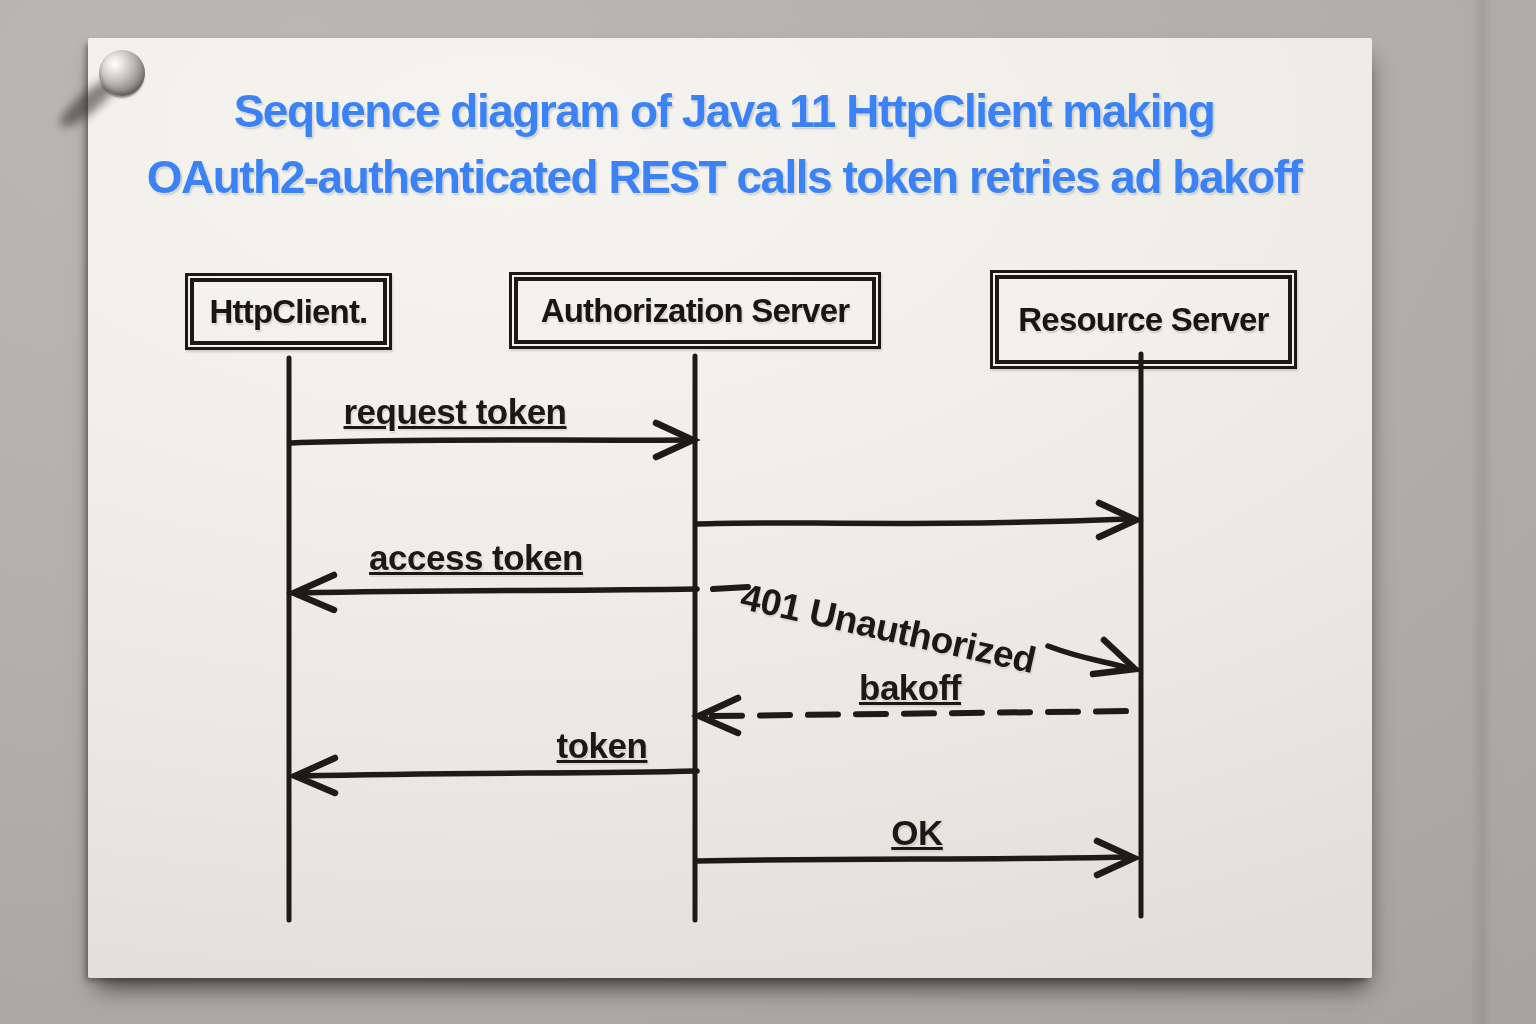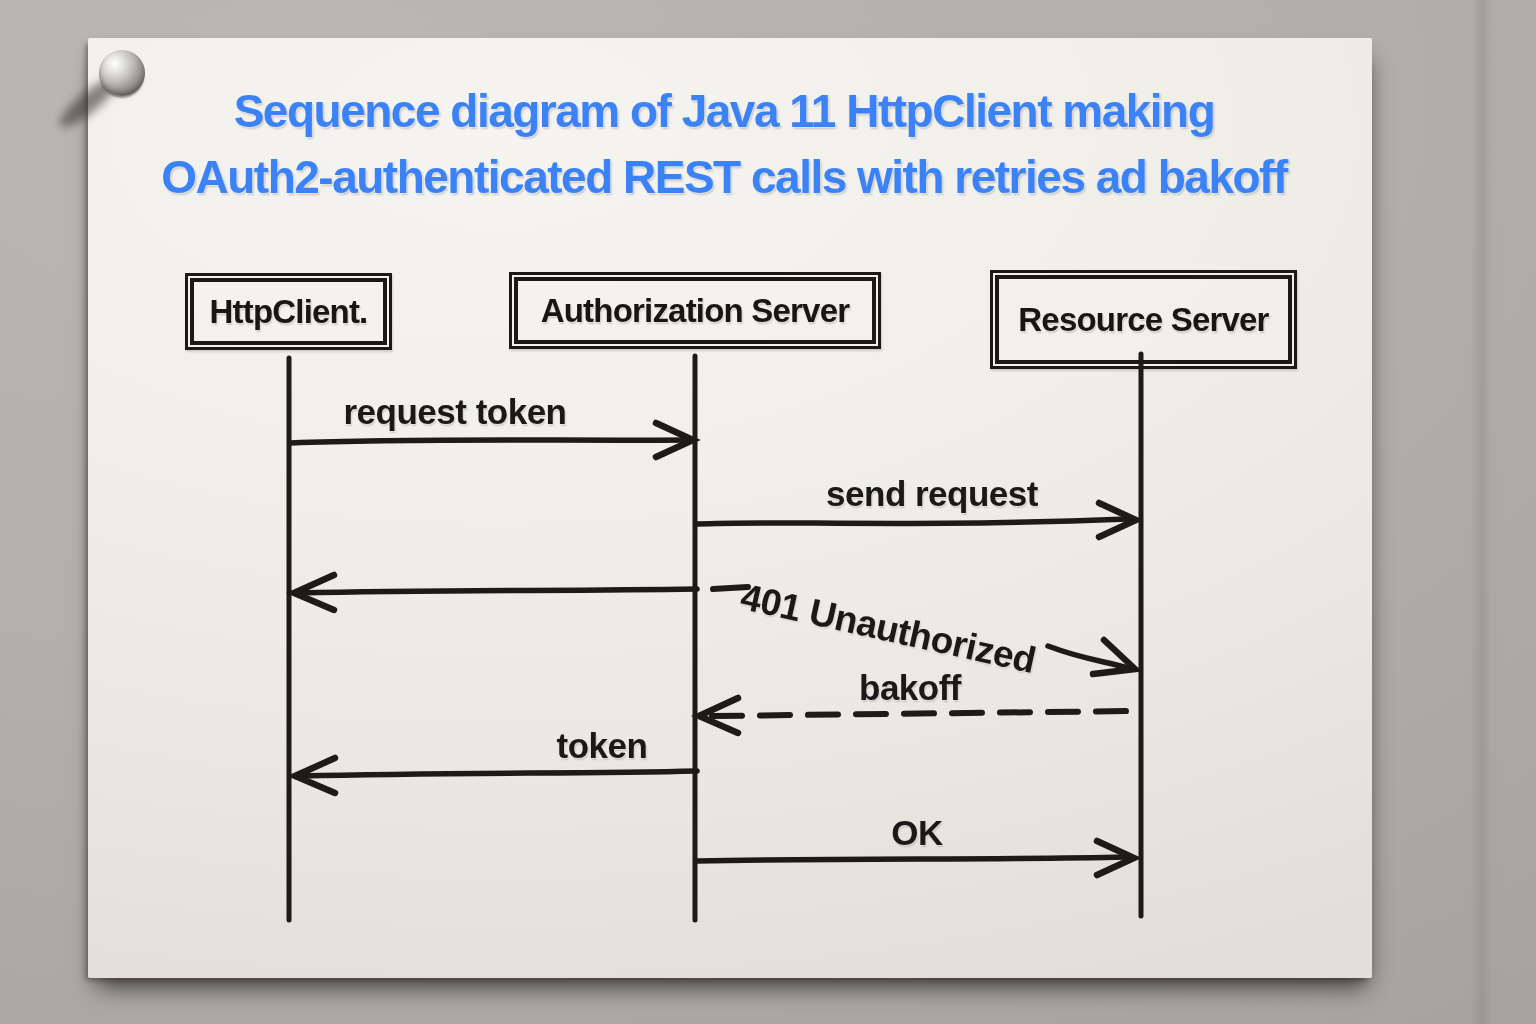--- a/index.html
+++ b/index.html
@@ -104,21 +104,21 @@
   
   .msg {
     position: absolute;
     font-weight: 700;
     font-size: 35px;
     letter-spacing: -0.5px;
     color: #1b1917;
     white-space: nowrap;
     text-shadow: 0.5px 1px 0 rgba(255,255,255,0.4), 1px 1.5px 1.5px rgba(0,0,0,0.16);
   }
-  .msg.centered { transform: translateX(-50%); }
+  .msg.centered { transform: translateX(-50%); text-decoration: underline; }
   .m-request-token { left: 455px; top: 392px; }
   .m-send-request  { left: 932px; top: 474px; }
   .m-access-token  { left: 476px; top: 538px; }
   .m-401 {
     left: 746px; top: 576px;
     font-size: 37px;
     transform: rotate(12.5deg);
     transform-origin: left top;
   }
   .m-backoff { left: 910px; top: 668px; }
@@ -137,21 +137,21 @@
 </style>
 </head>
 <body>
 
 <div class="paper"></div>
 
 <div class="layer">
 
   <div class="title-block">
     <div class="title-line l1">Sequence diagram of Java 11 HttpClient making</div>
-    <div class="title-line l2">OAuth2-authenticated REST calls with retries ad bakoff</div>
+    <div class="title-line l2">OAuth2-authenticated REST calls token retries ad bakoff</div>
   </div>
 
   <div class="actor-box box-authserver">
     <span class="actor-label">Authorization Server</span>
   </div>
   <div class="actor-box box-httpclient">
     <span class="actor-label">HttpClient.</span>
   </div>
   <div class="actor-box box-resource">
     <span class="actor-label">Resource Server</span>
@@ -180,21 +180,21 @@
     <path class="stroke" stroke-width="6.5" d="M738,698 L699,716 L738,733"></path>
 
     <path class="stroke" stroke-width="5.5" d="M300,776 C460,772 580,774 697,771"></path>
     <path class="stroke" stroke-width="6.5" d="M335,758 L295,776 L335,793"></path>
 
     <path class="stroke" stroke-width="5.5" d="M697,861 C850,858 1000,860 1126,857"></path>
     <path class="stroke" stroke-width="6.5" d="M1097,841 L1134,858 L1097,875"></path>
   </svg>
 
   <span class="msg centered m-request-token">request token</span>
-  <span class="msg centered m-send-request">send request</span>
+  <span class="msg centered m-access-token">access token</span>
   <span class="msg m-401">401 Unauthorized</span>
   <span class="msg centered m-backoff">bakoff</span>
   <span class="msg centered m-retry">token</span>
   <span class="msg centered m-ok">OK</span>
 
 </div>
 
 <div class="pin-shadow"></div>
 <div class="pin"></div>
 

